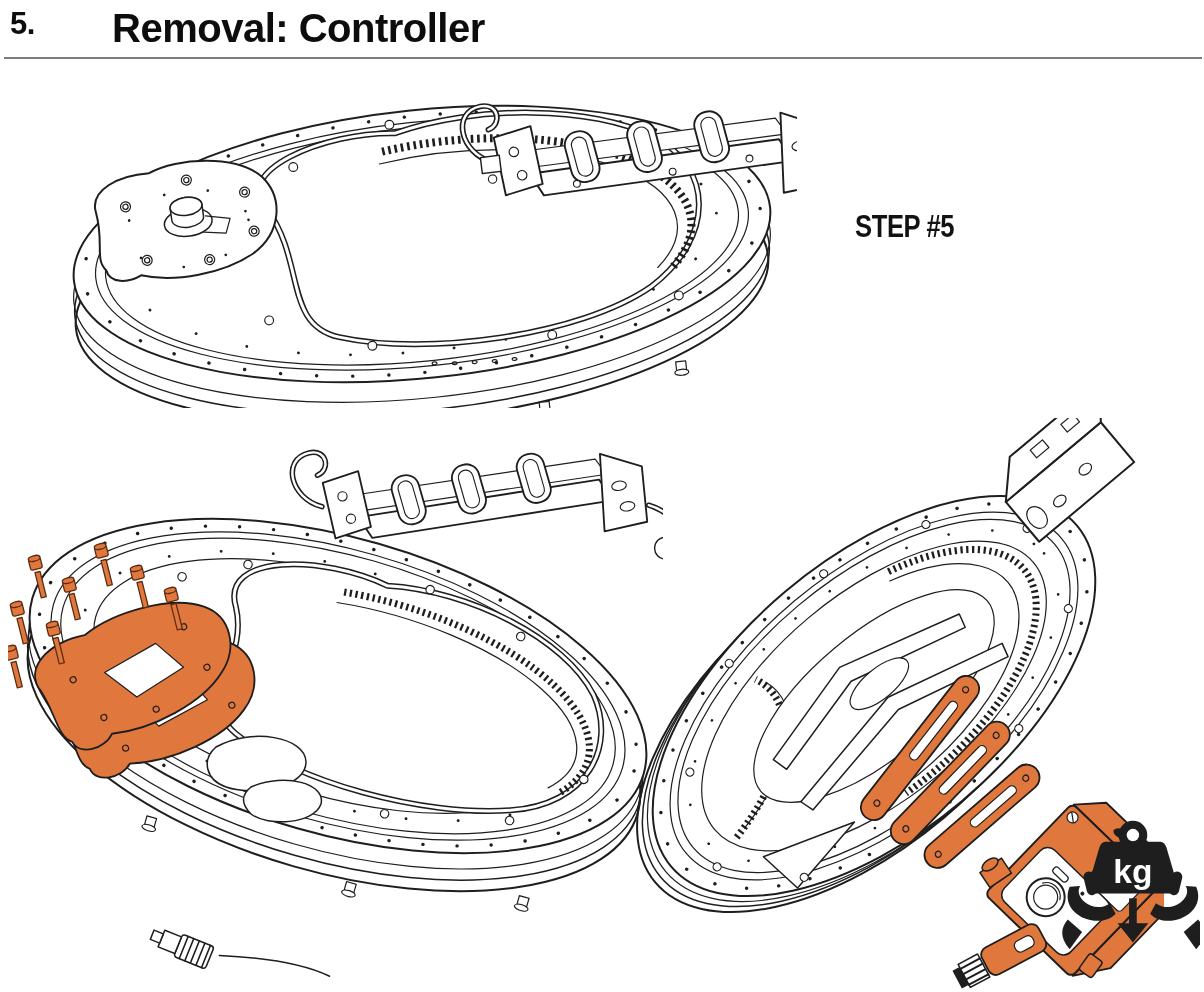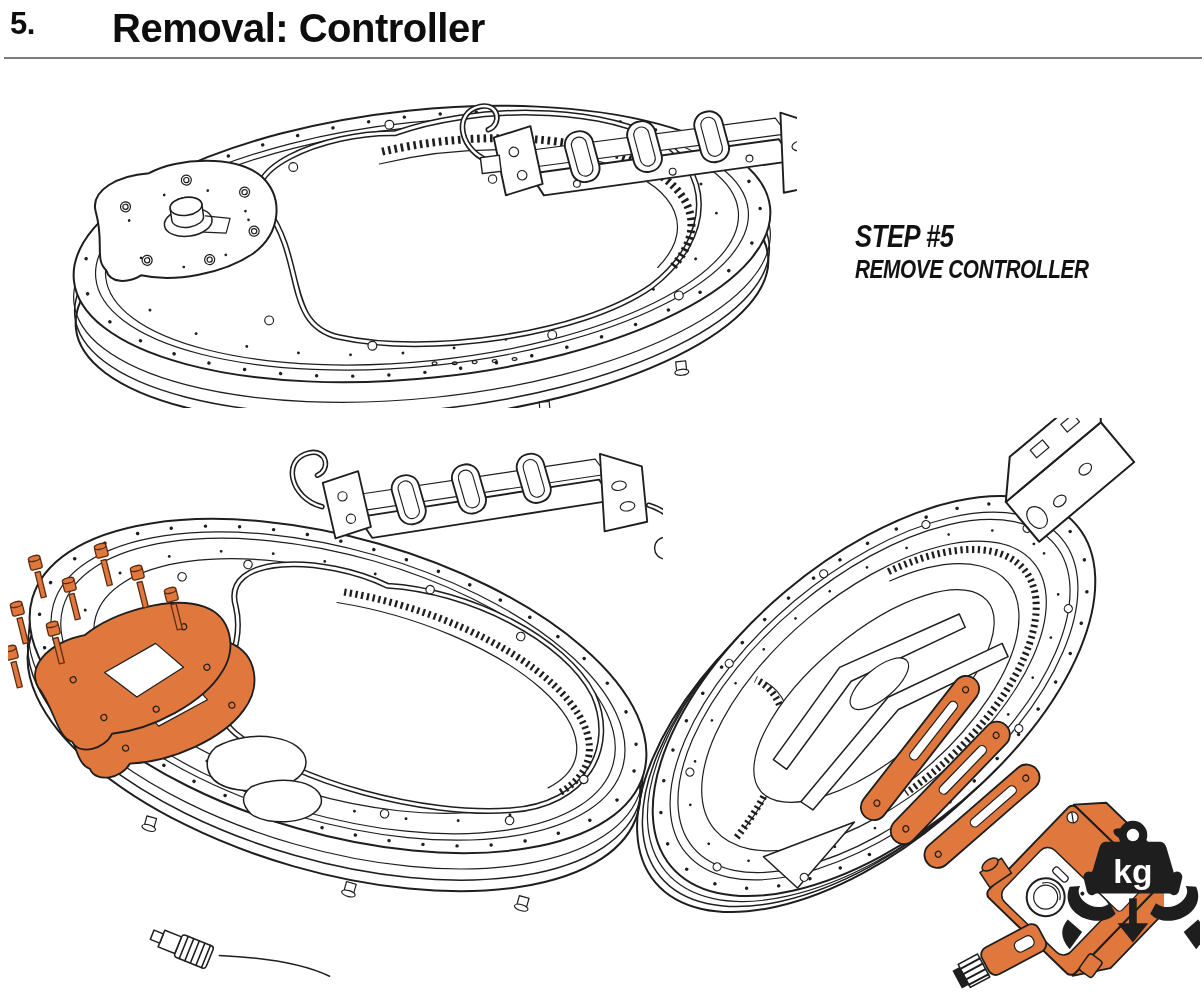--- a/index.html
+++ b/index.html
@@ -13,21 +13,21 @@
     width:1204px;height:992px;position:relative;overflow:hidden;
     background:var(--page-background);
     font-family:"Liberation Sans",sans-serif;
   }
   .abs{position:absolute;}
   
   .section-number{left:10px;top:6px;font-size:31px;font-weight:700;color:#0D0D0D;letter-spacing:-0.5px;}
   .page-title{left:112px;top:6px;font-size:40px;font-weight:700;color:#0D0D0D;letter-spacing:-0.5px;}
   .header-rule{left:4px;right:2px;top:57px;height:2px;background:var(--rule-gray);}
   
-  .step-callout{left:855px;top:220px;color:#121212;font-style:italic;}
+  .step-callout{left:855px;top:210px;color:#121212;}
   .step-callout .l1{display:inline-block;font-size:32px;font-weight:800;transform:scaleX(0.8);transform-origin:left center;letter-spacing:-0.5px;}
   .step-callout .l2{display:inline-block;font-size:26px;font-weight:800;transform:scaleX(0.8);transform-origin:left center;letter-spacing:-0.5px;margin-top:2px;}
   .step-callout .row{line-height:1.05;white-space:nowrap;}
   
   .s2{fill:none;stroke:var(--line);stroke-width:2;stroke-linecap:round;stroke-linejoin:round;}
   .s15{fill:none;stroke:var(--line);stroke-width:1.5;stroke-linecap:round;stroke-linejoin:round;}
   .s1{fill:none;stroke:var(--line);stroke-width:1.2;stroke-linecap:round;stroke-linejoin:round;}
   .f2{fill:#fff;stroke:var(--line);stroke-width:2;stroke-linejoin:round;}
   .f15{fill:#fff;stroke:var(--line);stroke-width:1.5;stroke-linejoin:round;}
   .f1{fill:#fff;stroke:var(--line);stroke-width:1.2;stroke-linejoin:round;}
@@ -166,21 +166,20 @@
     <path class="hndin" d="M205,-8 C235,0 244,24 224,32"></path>
     <circle class="f15" cx="225" cy="38" r="12"></circle>
     <circle class="f1" cx="-60" cy="24" r="3.6"></circle>
       <circle class="f1" cx="40" cy="6" r="3.6"></circle>
       <circle class="f1" cx="120" cy="-12" r="3.6"></circle>
   </g>
 </svg>
 
 <div class="abs step-callout">
   <div class="row"><span class="l1">STEP #5</span></div>
-  <div class="row"><span class="l2">REMOVE CONTROLLER</span></div>
 </div>
 
 <svg class="abs" style="left:8px;top:430px;" width="655" height="562" viewBox="0 0 655 562" role="img">
   <g>
     <g transform="translate(326,296) rotate(16)">
       <ellipse class="s2" rx="316" ry="146"></ellipse>
       <g class="f1" transform="translate(-150,138)">
           <rect x="-5" y="0" width="10" height="9"></rect>
           <ellipse cx="0" cy="11" rx="7" ry="3"></ellipse>
         </g>

